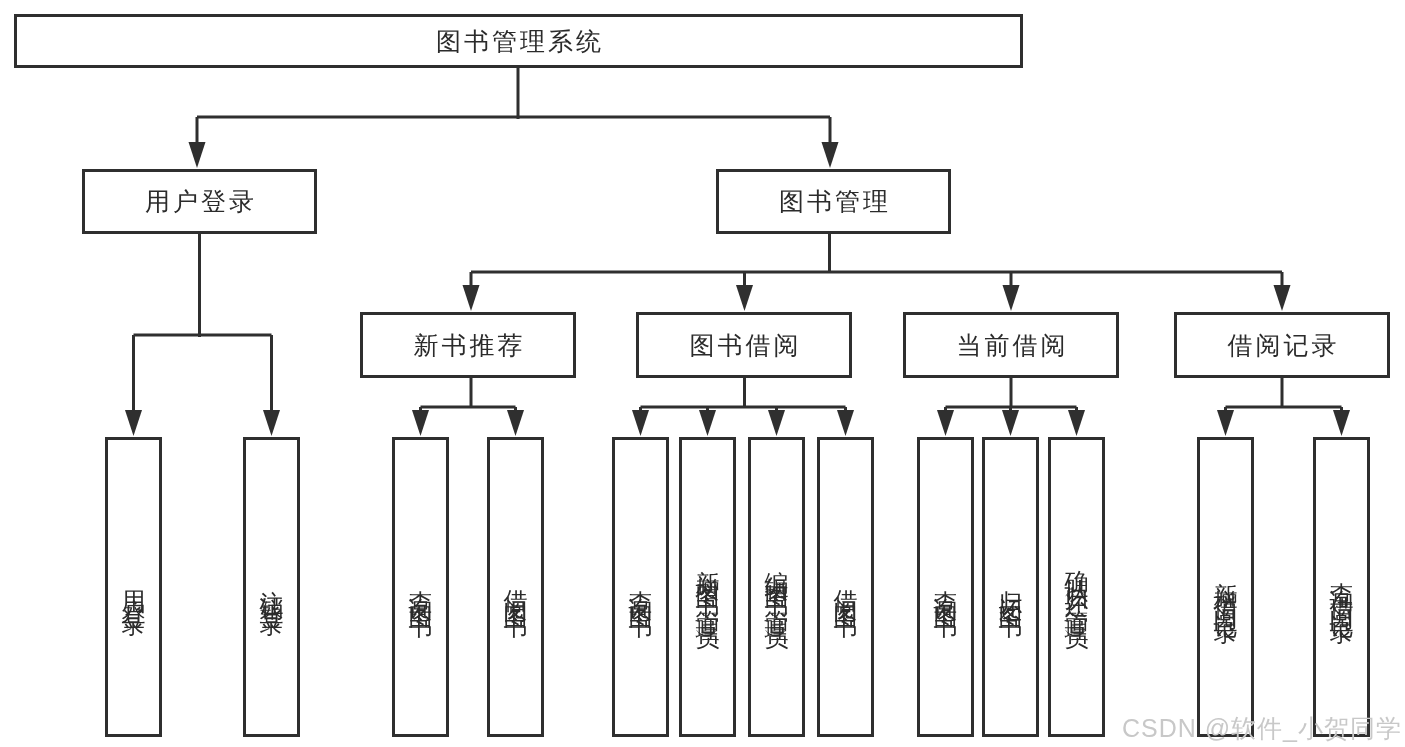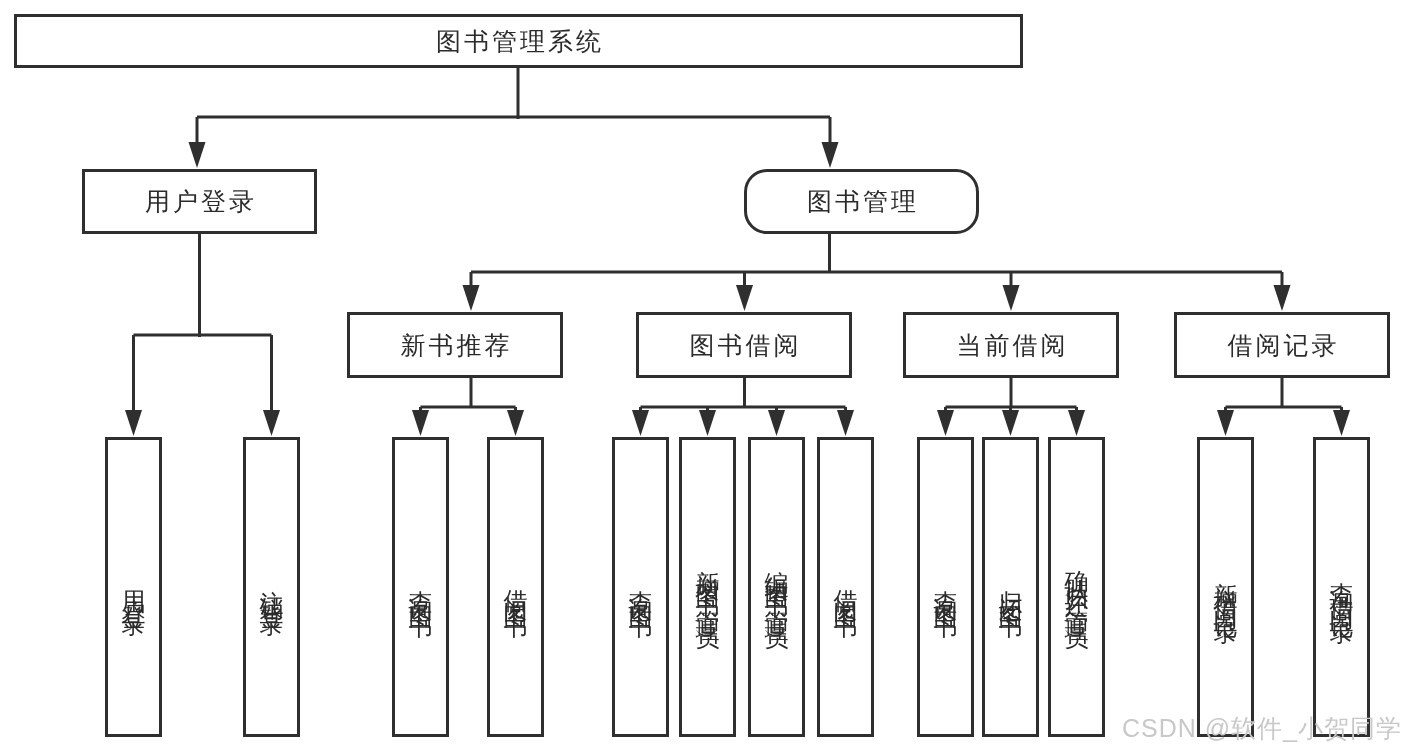--- a/index.html
+++ b/index.html
@@ -115,25 +115,25 @@
       <polygon points="1333,410 1350,410 1341.5,436" fill="#2f2f2f"></polygon>
     </svg>
 
   <div class="box" style="left:14px; top:14px; width:1009px; height:54px;">
     <span class="hlabel">图书管理系统</span>
   </div>
 
   <div class="box" style="left:82px; top:169px; width:235px; height:65px;">
     <span class="hlabel">用户登录</span>
   </div>
-  <div class="box" style="left:744px; top:169px; width:235px; height:65px;border-radius:23px;">
+  <div class="box" style="left:716px; top:169px; width:235px; height:65px;">
     <span class="hlabel">图书管理</span>
   </div>
 
-  <div class="box" style="left:347px; top:312px; width:216px; height:66px;">
+  <div class="box" style="left:360px; top:312px; width:216px; height:66px;">
     <span class="hlabel">新书推荐</span>
   </div>
   <div class="box" style="left:903px; top:312px; width:216px; height:66px;">
     <span class="hlabel">当前借阅</span>
   </div>
   <div class="box" style="left:636px; top:312px; width:216px; height:66px;">
     <span class="hlabel">图书借阅</span>
   </div>
   <div class="box" style="left:1174px; top:312px; width:216px; height:66px;">
     <span class="hlabel">借阅记录</span>

